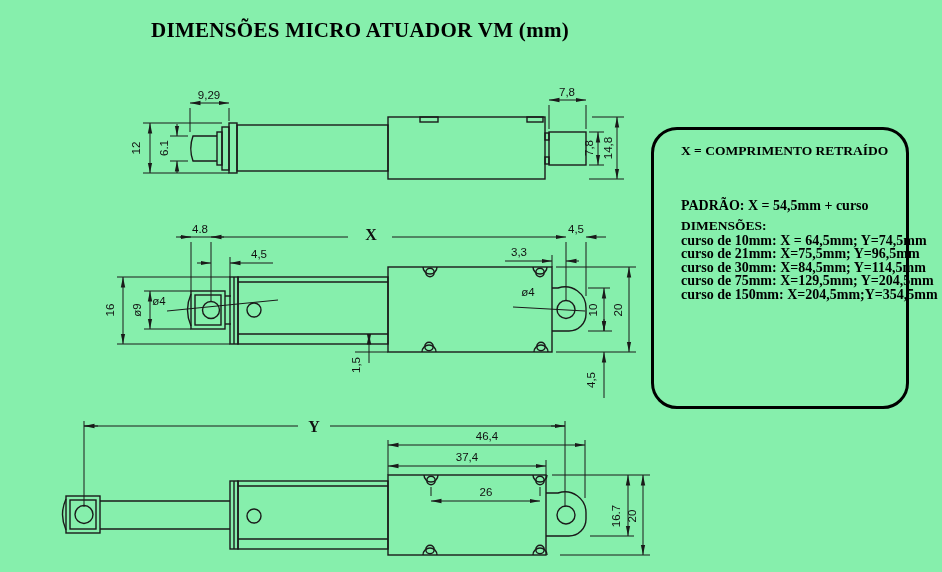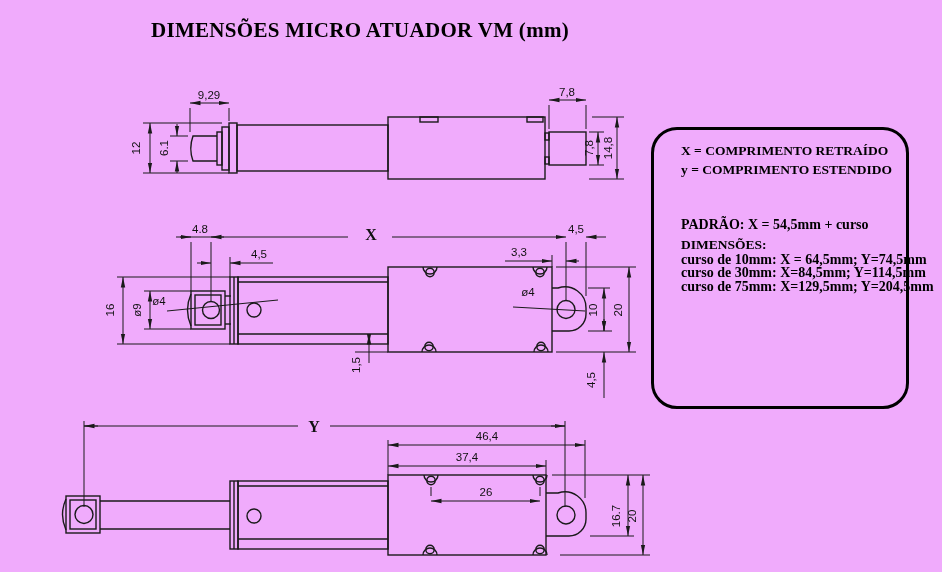--- a/index.html
+++ b/index.html
@@ -1,16 +1,16 @@
 <!DOCTYPE html>
 <html><head>
 <meta charset="utf-8">
 <style>
   html,body{margin:0;padding:0;background:#fff;}
-  .stage{position:relative;width:942px;height:572px;background:#f0abfc;overflow:hidden;
+  .stage{position:relative;width:942px;height:572px;background:#86efac;overflow:hidden;
          font-family:"Liberation Sans",sans-serif;}
   .title{position:absolute;left:0;top:18px;width:720px;text-align:center;
          font-family:"Liberation Serif",serif;font-weight:bold;font-size:21px;
          letter-spacing:.3px;color:#000;}
   svg{position:absolute;left:0;top:0;}
   svg text{font-family:"Liberation Sans",sans-serif;font-size:11.5px;fill:#111;}
   svg text.big{font-family:"Liberation Serif",serif;font-weight:bold;font-size:16px;}
   .infobox{position:absolute;left:651px;top:127px;width:258px;height:282px;
            border:3px solid #000;border-radius:26px;box-sizing:border-box;
            padding:11px 6px 0 27px;font-family:"Liberation Serif",serif;
@@ -214,23 +214,24 @@
         <text x="467" y="461" text-anchor="middle">37,4</text>
         <text x="486" y="496" text-anchor="middle">26</text>
         <text transform="translate(620,516) rotate(-90)" text-anchor="middle">16.7</text>
         <text transform="translate(636,516) rotate(-90)" text-anchor="middle">20</text>
       </g>
     </g>
   </svg>
 
   <div class="infobox">
     <div class="legend-line">X = COMPRIMENTO RETRAÍDO</div>
-    <div class="legend-line">y = COMPRIMENTO ESTENDIDO</div>
     <div class="formula-block">
       <div class="formula-line">PADRÃO: X = 54,5mm + curso</div>
     </div>
     <div class="dim-heading">DIMENSÕES:</div>
     <div class="curso-line">curso de 10mm: X = 64,5mm; Y=74,5mm</div>
+    <div class="curso-line">curso de 21mm: X=75,5mm; Y=96,5mm</div>
     <div class="curso-line">curso de 30mm: X=84,5mm; Y=114,5mm</div>
     <div class="curso-line">curso de 75mm: X=129,5mm; Y=204,5mm</div>
+    <div class="curso-line">curso de 150mm: X=204,5mm;Y=354,5mm</div>
   </div>
 
 </div>
 
 </body></html>

